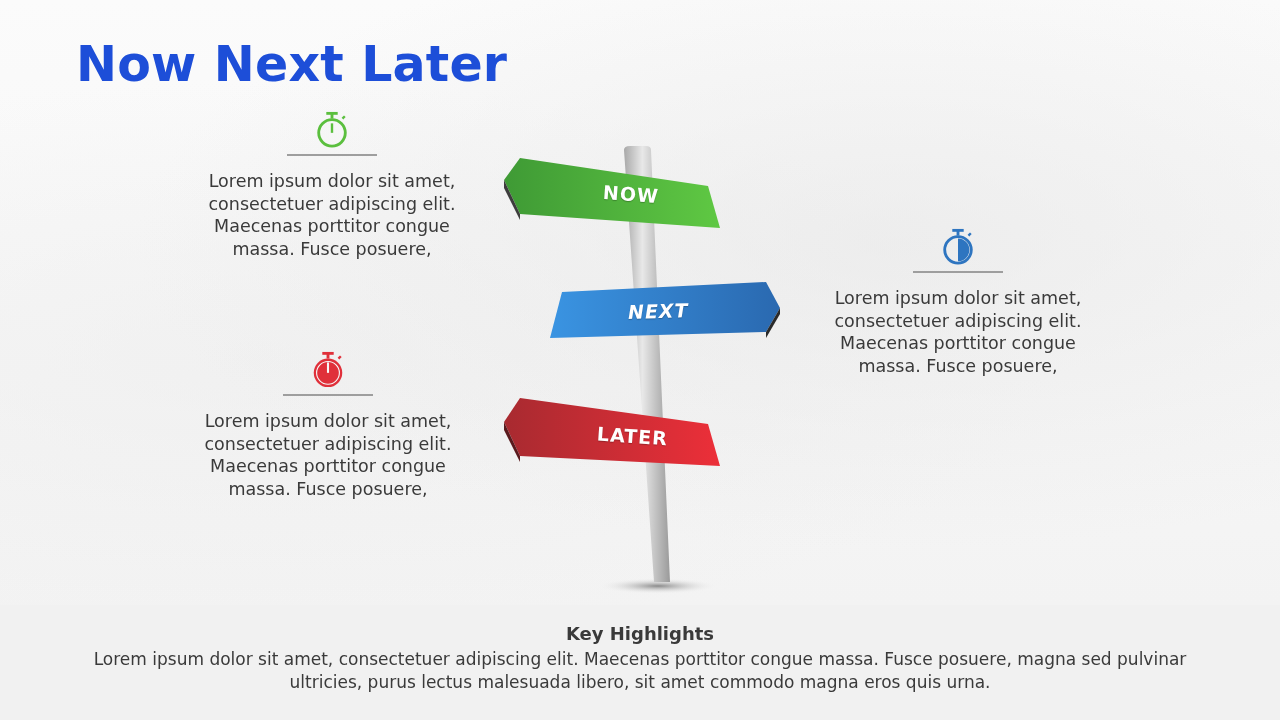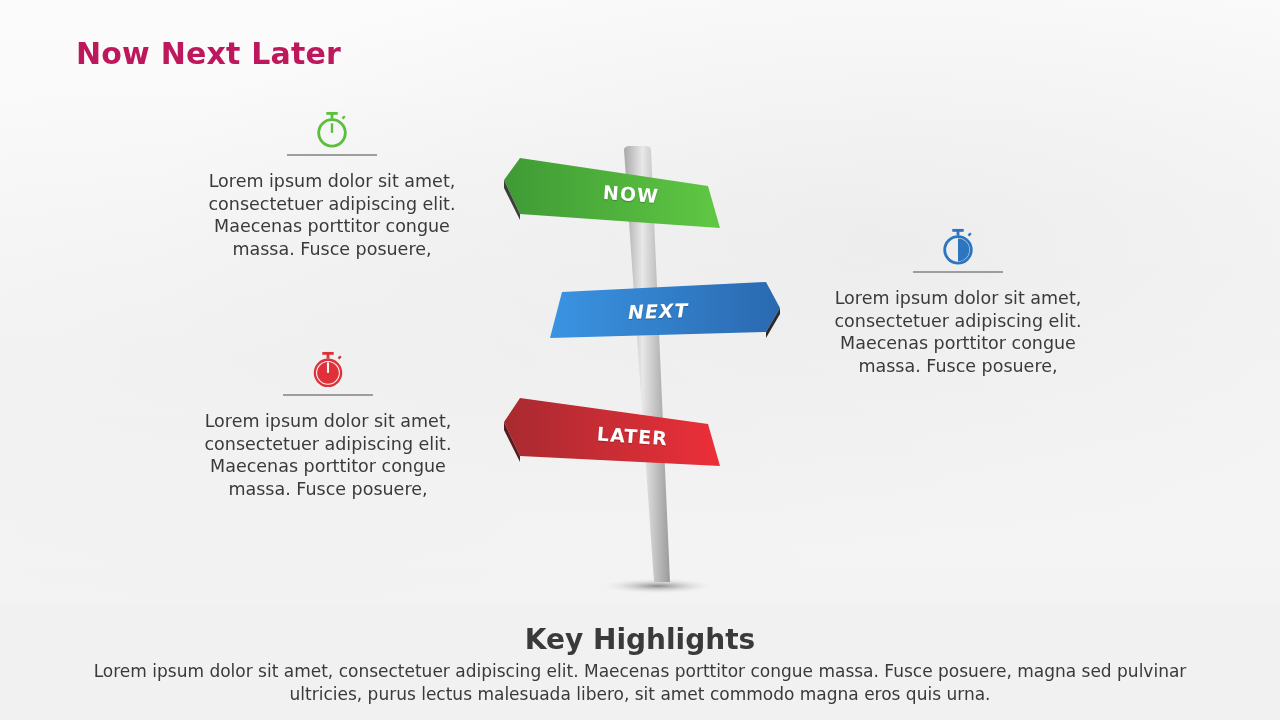--- a/index.html
+++ b/index.html
@@ -10,21 +10,21 @@
     }
     .bg {
       position: absolute; left: 0; top: 0; width: 1280px; height: 605px;
       background:
         radial-gradient(ellipse at 70% 40%, rgba(230,230,230,0.6), rgba(255,255,255,0) 60%),
         radial-gradient(ellipse at 20% 60%, rgba(235,235,235,0.5), rgba(255,255,255,0) 55%),
         linear-gradient(180deg, #fbfbfb 0%, #f3f3f3 100%);
     }
     .title {
       position: absolute; left: 76px; top: 36px;
-      font-size: 30px; font-weight: bold; color: #be185d; letter-spacing: 0.2px;
+      font-size: 49px; font-weight: bold; color: #1d4ed8; letter-spacing: 0.2px;
     }
     .block {
       position: absolute; width: 300px; text-align: center;
     }
     .block .icon { display: block; margin: 0 auto; width: 38px; height: 40px; }
     .block .rule { width: 90px; height: 2px; background: #9e9e9e; margin: 4px auto 14px; }
     .block .text {
       font-size: 17.5px; line-height: 22.5px; color: #3a3a3a;
     }
     #blk-now { left: 182px; top: 110px; }
@@ -39,21 +39,21 @@
     }
     #lbl-now { left: 113px; top: 43px; transform: rotate(4deg); }
     #lbl-next { left: 138px; top: 160px; font-style: italic; transform: rotate(-2deg); }
     #lbl-later { left: 107px; top: 285px; transform: rotate(4deg); }
 
     .footer {
       position: absolute; left: 0; top: 605px; width: 1280px; height: 115px;
       background: #f1f1f1; text-align: center;
     }
     .footer h2 {
-      margin: 18px 0 4px; font-size: 28px; font-weight: bold; color: #3a3a3a;
+      margin: 18px 0 4px; font-size: 18px; font-weight: bold; color: #3a3a3a;
     }
     .footer p {
       margin: 0 auto; width: 1120px; font-size: 17px; line-height: 22.5px; color: #3a3a3a;
     }
   </style>
 </head>
 <body>
 
 <div class="bg"></div>
 

